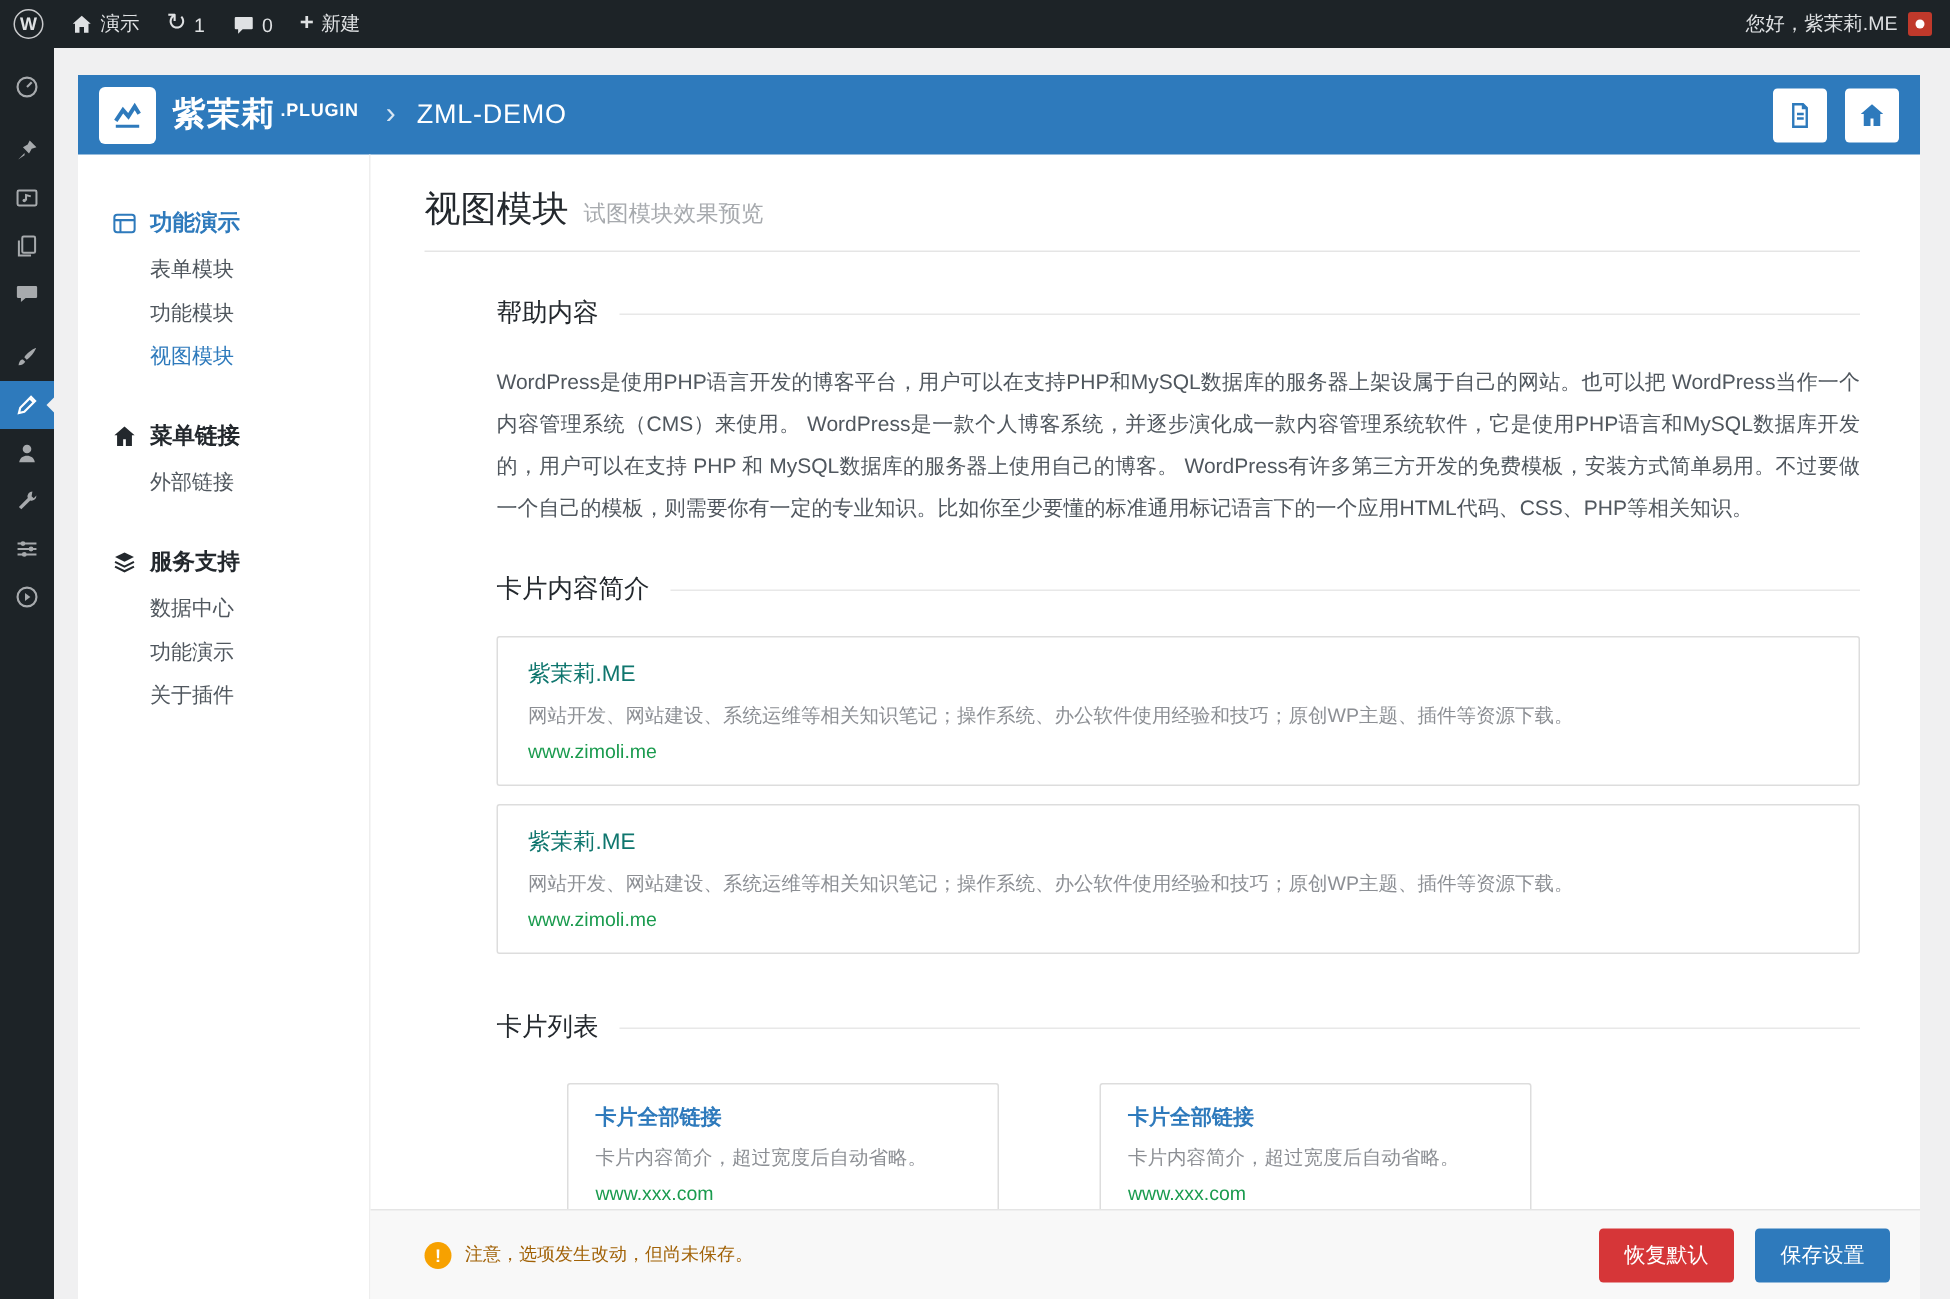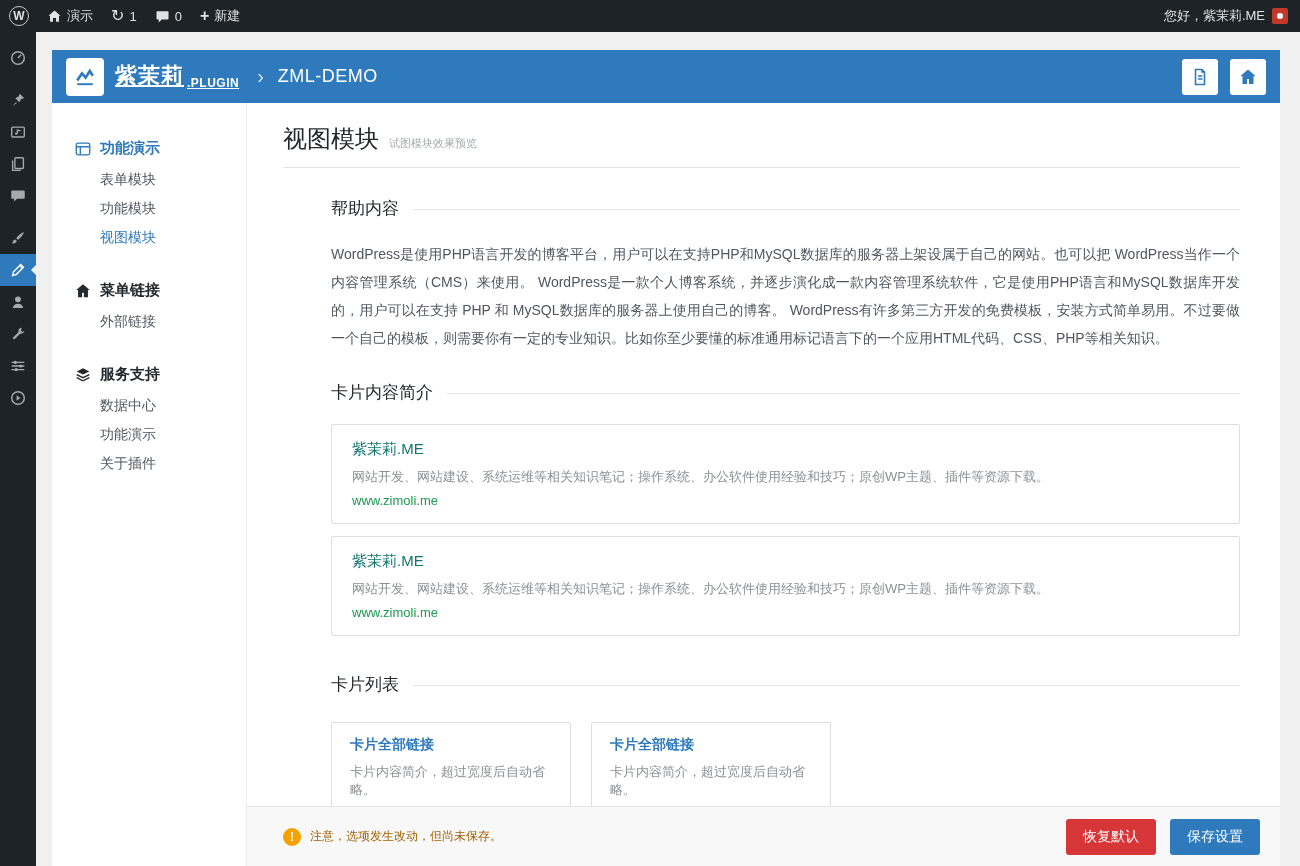--- a/index.html
+++ b/index.html
@@ -27,56 +27,56 @@
   .rail-icon.active::after { content:""; position:absolute; right:0; top:50%; margin-top:-5px; border:5px solid transparent; border-right-color:#f0f0f1; }
   .rail-sep { height:10px; }
 
   
   .page { position:absolute; top:32px; left:36px; width:1264px; bottom:0; padding:18px 20px 0 16px; }
   .plugin-card { background:#fff; height:816px; display:flex; flex-direction:column; }
 
   
   .plugin-header { height:53px; background:#2e7abc; display:flex; align-items:center; padding:0 14px; color:#fff; flex:0 0 auto; }
   .logo-box { width:38px; height:38px; background:#fff; border-radius:4px; display:flex; align-items:center; justify-content:center; margin-right:11px; }
-  .brand-wrap { display:flex; align-items:flex-end;text-decoration:underline; }
+  .brand-wrap { display:flex; align-items:flex-start; }
   .brand { font-size:22px; font-weight:bold; letter-spacing:1px; line-height:1.2; }
   .brand-suffix { font-size:12px; margin-left:3px; margin-top:3px; font-weight:bold; letter-spacing:.5px; }
   .crumb-sep { font-size:20px; margin:0 14px 0 18px; color:#d8e6f3; }
   .crumb-title { font-size:18px; letter-spacing:.5px; }
   .header-actions { margin-left:auto; display:flex; gap:12px; }
   .header-btn { width:36px; height:36px; background:#fff; border-radius:3px; border:none; display:flex; align-items:center; justify-content:center; cursor:pointer; }
 
   
   .plugin-body { flex:1; display:flex; min-height:0; }
   .plugin-nav { width:195px; flex:0 0 auto; border-right:1px solid #eeeeee; padding-top:30px; }
   .nav-section { margin-bottom:23px; }
   .nav-header { display:flex; align-items:center; gap:8px; padding:6px 0 7px 22px; font-size:15px; font-weight:bold; color:#23282d; cursor:pointer; }
   .nav-header.accent { color:#2e7abc; }
   .nav-item { padding:6px 0 6px 48px; font-size:14px; color:#50575e; line-height:17px; cursor:pointer; }
   .nav-item.active { color:#2e7abc; }
 
   
   .plugin-main { flex:1; display:flex; flex-direction:column; min-width:0; }
   .main-scroll { flex:1; padding:20px 40px 0 36px; overflow:hidden; }
   .page-title { font-size:24px; font-weight:400; color:#23282d; padding-bottom:12px; border-bottom:1px solid #e5e5e5; display:flex; align-items:baseline; }
-  .page-title .sub { font-size:11px; color:#a7aaae; margin-left:10px; font-weight:400; }
+  .page-title .sub { font-size:15px; color:#a7aaae; margin-left:10px; font-weight:400; }
   .sections { padding-left:48px; }
   .section-h { display:flex; align-items:center; margin-top:30px; font-size:17px; font-weight:400; color:#23282d; line-height:22px; }
   .section-h::after { content:""; flex:1; height:1px; background:#e8e8e8; margin-left:14px; }
   .section-h.gap-lg { margin-top:38px; }
   .help-paragraph { margin-top:20px; font-size:14px; color:#50575e; line-height:28px; text-align:justify; }
 
   .sr-card { border:1px solid #dddddd; border-radius:2px; padding:15px 20px; margin-top:20px; }
   .sr-card + .sr-card { margin-top:12px; }
   .sr-title { color:#0f766e; font-size:15px; cursor:pointer; }
   .sr-desc { color:#8c8f94; font-size:13px; margin-top:9px; }
   .sr-url { color:#1a9b4e; font-size:13px; margin-top:7px; cursor:pointer; }
 
   .cards-row { display:flex; gap:20px; margin-top:26px; }
-  .mini-card { width:240px; border:1px solid #dddddd; border-radius:2px; padding:13px 18px; }
+  .mini-card { width:288px; border:1px solid #dddddd; border-radius:2px; padding:13px 18px;margin-left:47px; }
   .mini-title { color:#2e7abc; font-size:14px; font-weight:bold; cursor:pointer; }
   .mini-desc { color:#8c8f94; font-size:13px; margin-top:9px; }
   .mini-url { color:#1a9b4e; font-size:13px; margin-top:7px; cursor:pointer; }
 
   
   .plugin-footer { flex:0 0 auto; height:60px; background:#f8f8f8; border-top:1px solid #e5e5e5; display:flex; align-items:center; padding:0 20px 0 36px; }
   .warn-icon { width:18px; height:18px; border-radius:50%; background:#f7a100; color:#fff; font-weight:bold; display:flex; align-items:center; justify-content:center; font-size:12px; margin-right:9px; flex:0 0 auto; }
   .footer-text { font-size:12px; color:#a16207; }
   .footer-btns { margin-left:auto; display:flex; gap:14px; }
   .btn { height:36px; padding:0 17px; font-size:14px; color:#fff; border:none; border-radius:3px; cursor:pointer; font-family:inherit; }

